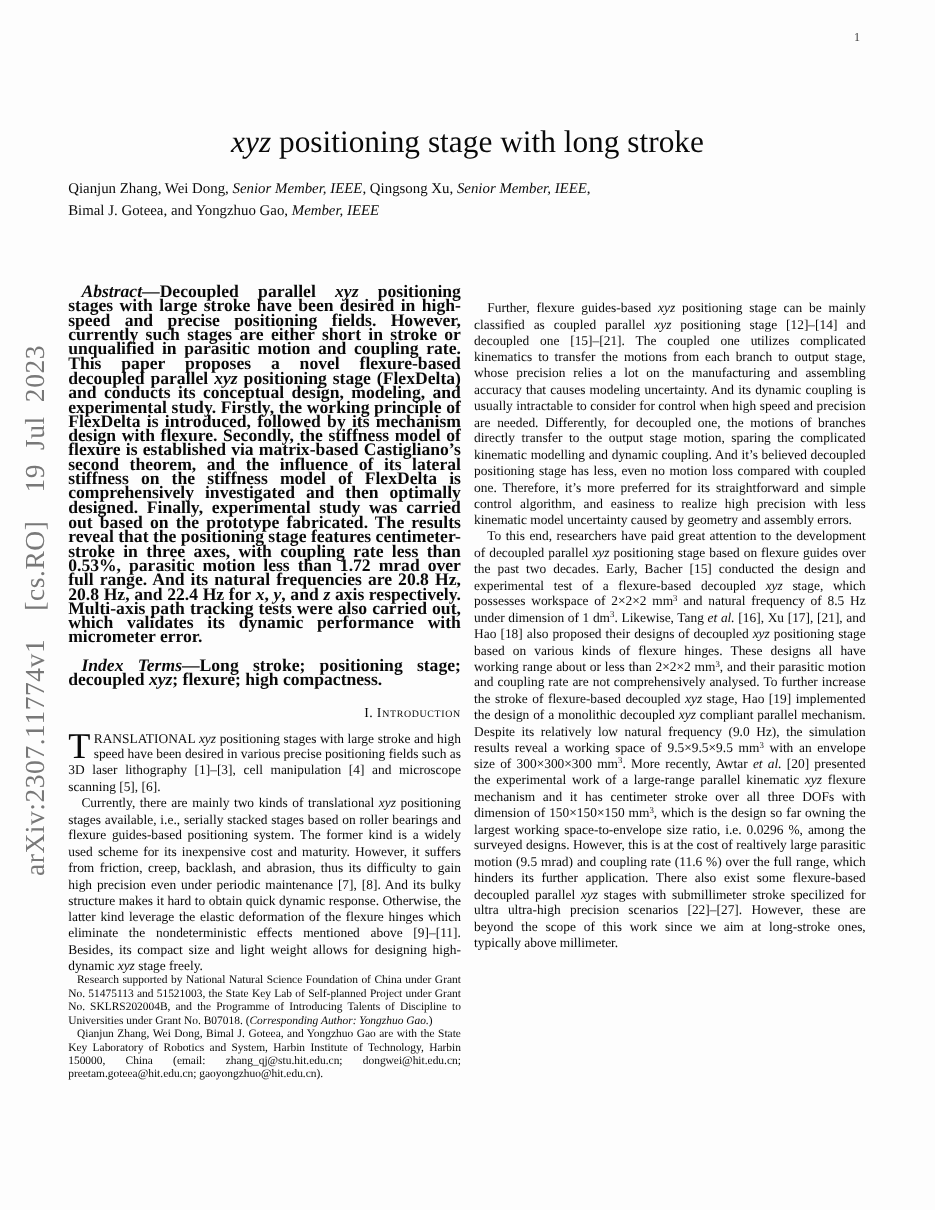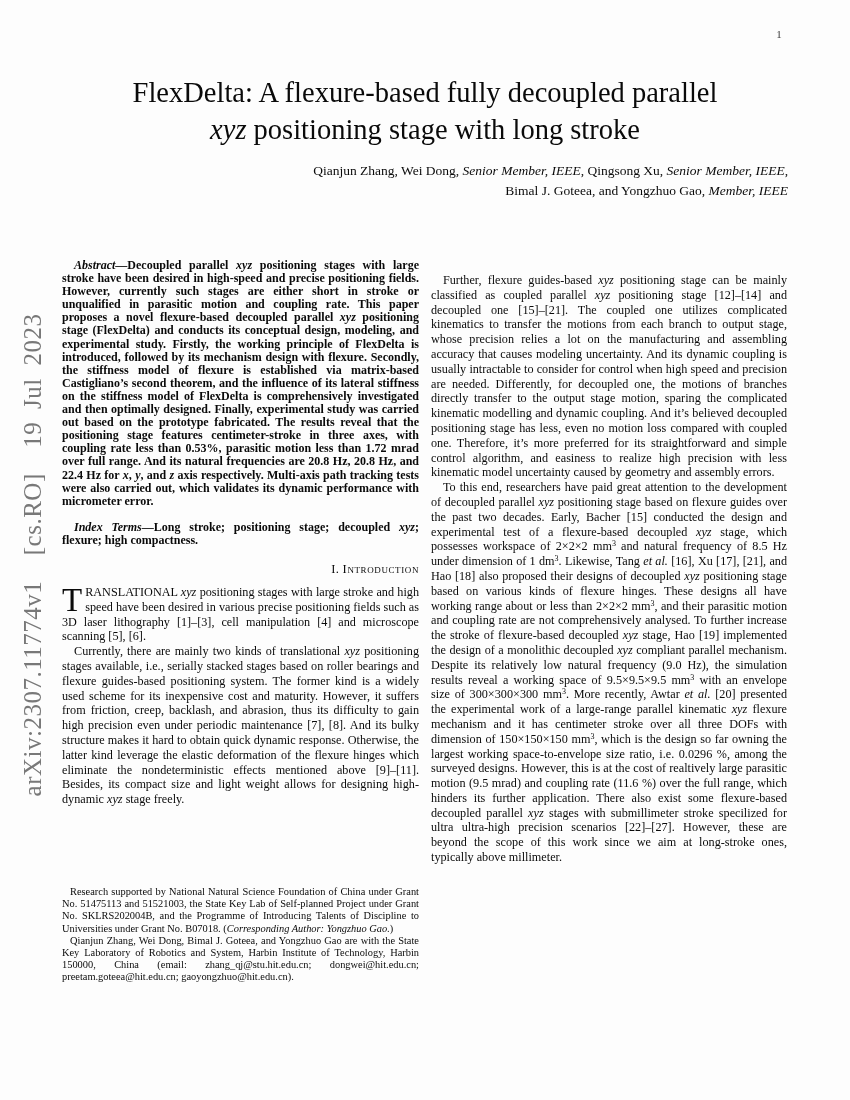--- a/index.html
+++ b/index.html
@@ -21,27 +21,27 @@
   .page-number{
     position:absolute;top:28px;left:768px;width:22px;text-align:center;
     font-size:11px;color:#3d3d3d;
   }
   .title{
     position:absolute;top:74px;left:62px;width:726px;margin:0;
     text-align:center;font-weight:400;font-size:28.5px;line-height:37px;
   }
   .authors{
     position:absolute;top:161px;left:62px;width:726px;
-    text-align:right;font-size:13.5px;line-height:20px;
+    text-align:left;font-size:13.5px;line-height:20px;
   }
   .col{position:absolute;top:259px;text-align:justify;}
   .col-left{left:62px;width:357px;}
   .col-right{left:431px;width:356px;margin-top:14px;}
   .abstract{
-    margin:0;font-size:12px;line-height:13.1px;font-weight:700;
+    margin:0;font-size:16px;line-height:13.1px;font-weight:700;
     text-indent:12px;
   }
   .index-terms{margin-top:13px;}
   .section-heading{
     margin:15px 0 8px 0;font-size:12.6px;font-weight:400;
     text-align:right;letter-spacing:0.3px;
   }
   .body-para{margin:0;font-size:12.2px;line-height:14.8px;text-indent:12px;}
   .no-indent{text-indent:0;}
   .footnotes{position:absolute;left:62px;top:886px;width:357px;text-align:justify;}
@@ -59,21 +59,21 @@
 </style>
 </head>
 <body>
 
 <div class="paper-page">
 
   <div class="arxiv-stamp">arXiv:2307.11774v1  [cs.RO]  19 Jul 2023</div>
 
   <div class="page-number">1</div>
 
-  <h1 class="title"><span>FlexDelta: A flexure-based fully decoupled parallel</span><br><span class="run-i">xyz</span><span> positioning stage with long stroke</span></h1>
+  <h1 class="title"><br><span class="run-i">xyz</span><span> positioning stage with long stroke</span></h1>
 
   <div class="authors"><span>Qianjun Zhang, Wei Dong, </span><span class="run-i">Senior Member, IEEE</span><span>, Qingsong Xu, </span><span class="run-i">Senior Member, IEEE</span><span>,</span><br><span>Bimal J. Goteea, and Yongzhuo Gao, </span><span class="run-i">Member, IEEE</span></div>
 
   <div class="col col-left">
     <p class="abstract"><span class="run-bi">Abstract</span><span class="run-b">—Decoupled parallel </span><span class="run-bi">xyz</span><span class="run-b"> positioning stages with large stroke have been desired in high-speed and precise positioning fields. However, currently such stages are either short in stroke or unqualified in parasitic motion and coupling rate. This paper proposes a novel flexure-based decoupled parallel </span><span class="run-bi">xyz</span><span class="run-b"> positioning stage (FlexDelta) and conducts its conceptual design, modeling, and experimental study. Firstly, the working principle of FlexDelta is introduced, followed by its mechanism design with flexure. Secondly, the stiffness model of flexure is established via matrix-based Castigliano’s second theorem, and the influence of its lateral stiffness on the stiffness model of FlexDelta is comprehensively investigated and then optimally designed. Finally, experimental study was carried out based on the prototype fabricated. The results reveal that the positioning stage features centimeter-stroke in three axes, with coupling rate less than 0.53%, parasitic motion less than 1.72 mrad over full range. And its natural frequencies are 20.8 Hz, 20.8 Hz, and 22.4 Hz for </span><span class="run-bi">x</span><span class="run-b">, </span><span class="run-bi">y</span><span class="run-b">, and </span><span class="run-bi">z</span><span class="run-b"> axis respectively. Multi-axis path tracking tests were also carried out, which validates its dynamic performance with micrometer error.</span></p>
     <p class="abstract index-terms"><span class="run-bi">Index Terms</span><span class="run-b">—Long stroke; positioning stage; decoupled </span><span class="run-bi">xyz</span><span class="run-b">; flexure; high compactness.</span></p>
     <h2 class="section-heading"><span>I. </span><span class="run-sc">Introduction</span></h2>
     <p class="body-para no-indent"><span class="run-dropcap">T</span><span>RANSLATIONAL </span><span class="run-i">xyz</span><span> positioning stages with large stroke and high speed have been desired in various precise positioning fields such as 3D laser lithography [1]–[3], cell manipulation [4] and microscope scanning [5], [6].</span></p>
     <p class="body-para"><span>Currently, there are mainly two kinds of translational </span><span class="run-i">xyz</span><span> positioning stages available, i.e., serially stacked stages based on roller bearings and flexure guides-based positioning system. The former kind is a widely used scheme for its inexpensive cost and maturity. However, it suffers from friction, creep, backlash, and abrasion, thus its difficulty to gain high precision even under periodic maintenance [7], [8]. And its bulky structure makes it hard to obtain quick dynamic response. Otherwise, the latter kind leverage the elastic deformation of the flexure hinges which eliminate the nondeterministic effects mentioned above [9]–[11]. Besides, its compact size and light weight allows for designing high-dynamic </span><span class="run-i">xyz</span><span> stage freely.</span></p>
   </div>

